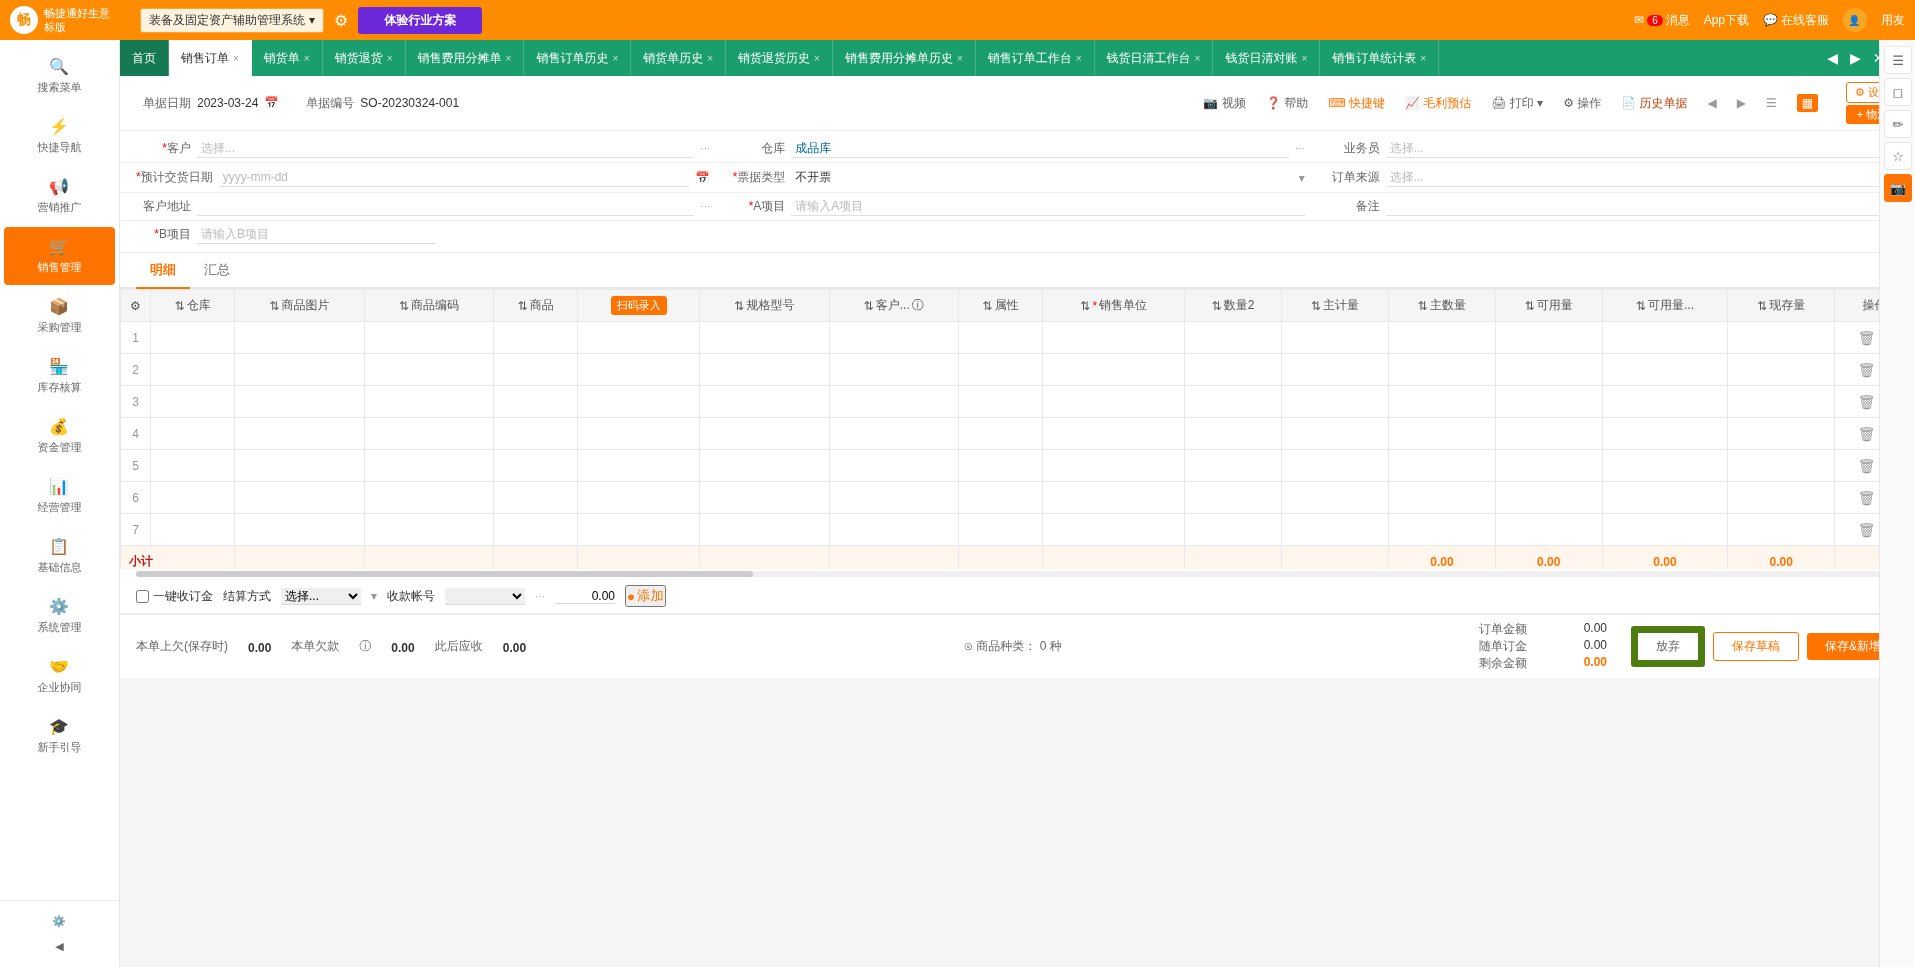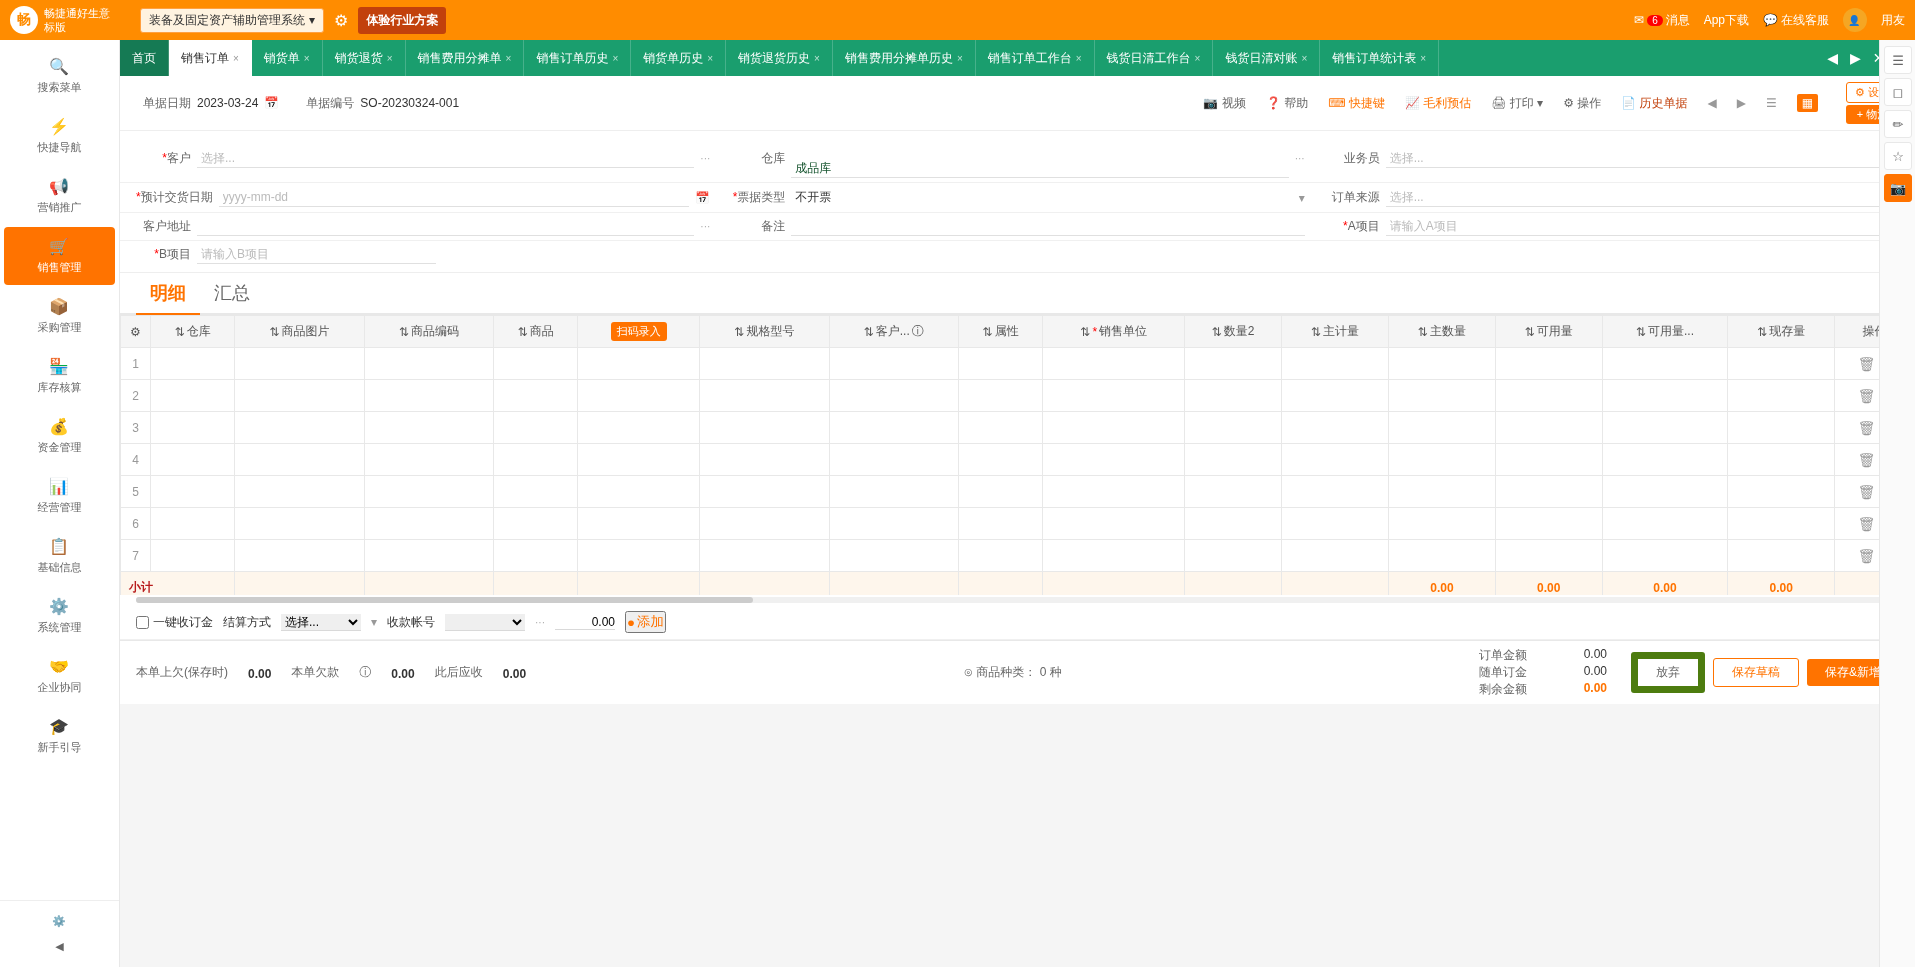--- a/index.html
+++ b/index.html
@@ -18,21 +18,21 @@
       display: flex; align-items: center; gap: 6px; min-width: 120px;
     }
     .logo-icon {
       width: 28px; height: 28px; background: #fff; border-radius: 50%; display: flex; align-items: center; justify-content: center; color: #ff8c00; font-size: 14px; font-weight: bold;
     }
     .logo-text { color: #fff; font-size: 11px; line-height: 1.3; }
     .system-title {
       background: #fff3e0; border: 1px solid #ffa040; border-radius: 3px; padding: 3px 8px; font-size: 12px; color: #333; display: flex; align-items: center; gap: 4px; cursor: pointer;
     }
     .btn-orange-solid {
-      background: #c2410c; border: none; color: #fff; border-radius: 3px; padding: 5px 8px; cursor: pointer; font-size: 12px; font-weight: bold;
+      background: #6d28d9; border: none; color: #fff; border-radius: 3px; padding: 5px 26px; cursor: pointer; font-size: 12px; font-weight: bold;
     }
     .header-right { margin-left: auto; display: flex; align-items: center; gap: 14px; color: #fff; font-size: 12px; }
     .header-right span { cursor: pointer; display: flex; align-items: center; gap: 3px; }
     .badge { background: #f00; color: #fff; border-radius: 10px; padding: 0 5px; font-size: 10px; }
 
     
     .main-layout { display: flex; height: calc(967px - 40px); }
 
     
     .sidebar {
@@ -58,21 +58,21 @@
     }
     .nav-tab.home { background: #157a54; }
     .nav-tab.active { background: #fff; color: #333; }
     .nav-tab .close-x { color: rgba(255,255,255,0.7); font-size: 10px; }
     .nav-tab.active .close-x { color: #999; }
     .nav-tabs-arrows { display: flex; align-items: center; margin-left: auto; }
     .nav-tabs-arrows span { color: #fff; padding: 0 6px; cursor: pointer; font-size: 14px; }
 
     
     .detail-tabs { display: flex; background: #fff; border-bottom: 2px solid #e8e8e8; padding: 0 16px; }
-    .detail-tab { padding: 8px 14px; cursor: pointer; font-size: 18px; color: #666; border-bottom: 2px solid transparent; margin-bottom: -2px; }
+    .detail-tab { padding: 8px 14px; cursor: pointer; font-size: 13px; color: #666; border-bottom: 2px solid transparent; margin-bottom: -2px; }
     .detail-tab.active { color: #ff7300; border-bottom-color: #ff7300; font-weight: bold; }
     table { width: 100%; border-collapse: collapse; font-size: 12px; }
     thead tr { background: #f5f5f5; }
     th {
       border: 1px solid #e8e8e8; padding: 6px 4px; text-align: center; white-space: nowrap; color: #555; font-weight: normal; position: sticky; top: 0; background: #f5f5f5; z-index: 1;
     }
     td { border: 1px solid #e8e8e8; padding: 5px 4px; text-align: center; color: #555; height: 32px; }
     .row-num { color: #999; }
     .th-sort { display: flex; align-items: center; justify-content: center; gap: 2px; }
     .scan-btn { background: #ff7300; color: #fff; border: none; border-radius: 3px; padding: 2px 6px; font-size: 11px; cursor: pointer; }
@@ -317,21 +317,21 @@
       </div>
 
       <div class="form-grid-3" style="padding: 8px 16px 4px; border-bottom:1px solid #f0f0f0;">
         <div class="form-field">
           <span class="field-label req">客户</span>
           <input class="field-input" placeholder="选择..." style="">
           <span class="field-dots">···</span>
         </div>
         <div class="form-field">
           <span class="field-label">仓库</span>
-          <input class="field-input" style="color: #14532d; margin-top: 20px;" value="成品库">
+          <input class="field-input" style="color: #0369a1;" value="成品库">
           <span class="field-dots">···</span>
         </div>
         <div class="form-field">
           <span class="field-label">业务员</span>
           <input class="field-input" placeholder="选择..." style="">
           <span class="field-dots">···</span>
         </div>
       </div>
 
       <div class="form-grid-3" style="padding: 4px 16px; border-bottom:1px solid #f0f0f0;">
@@ -351,26 +351,26 @@
         </div>
       </div>
 
       <div class="form-grid-3" style="padding: 4px 16px; border-bottom:1px solid #f0f0f0;">
         <div class="form-field">
           <span class="field-label">客户地址</span>
           <input class="field-input" placeholder="" style="">
           <span class="field-dots">···</span>
         </div>
         <div class="form-field">
+          <span class="field-label req">A项目</span>
+          <input class="field-input" placeholder="请输入A项目" style="">
+        </div>
+        <div class="form-field">
           <span class="field-label">备注</span>
           <input class="field-input" placeholder="" style="">
-        </div>
-        <div class="form-field">
-          <span class="field-label req">A项目</span>
-          <input class="field-input" placeholder="请输入A项目" style="">
         </div>
       </div>
 
       <div style="padding: 4px 16px 8px; background:#fff; border-bottom:1px solid #eee; display:flex; gap:10px;">
         <div class="form-field" style="min-width:300px;">
           <span class="field-label req">B项目</span>
           <input class="field-input" style="min-width: 200px;" placeholder="请输入B项目">
         </div>
       </div>
 

